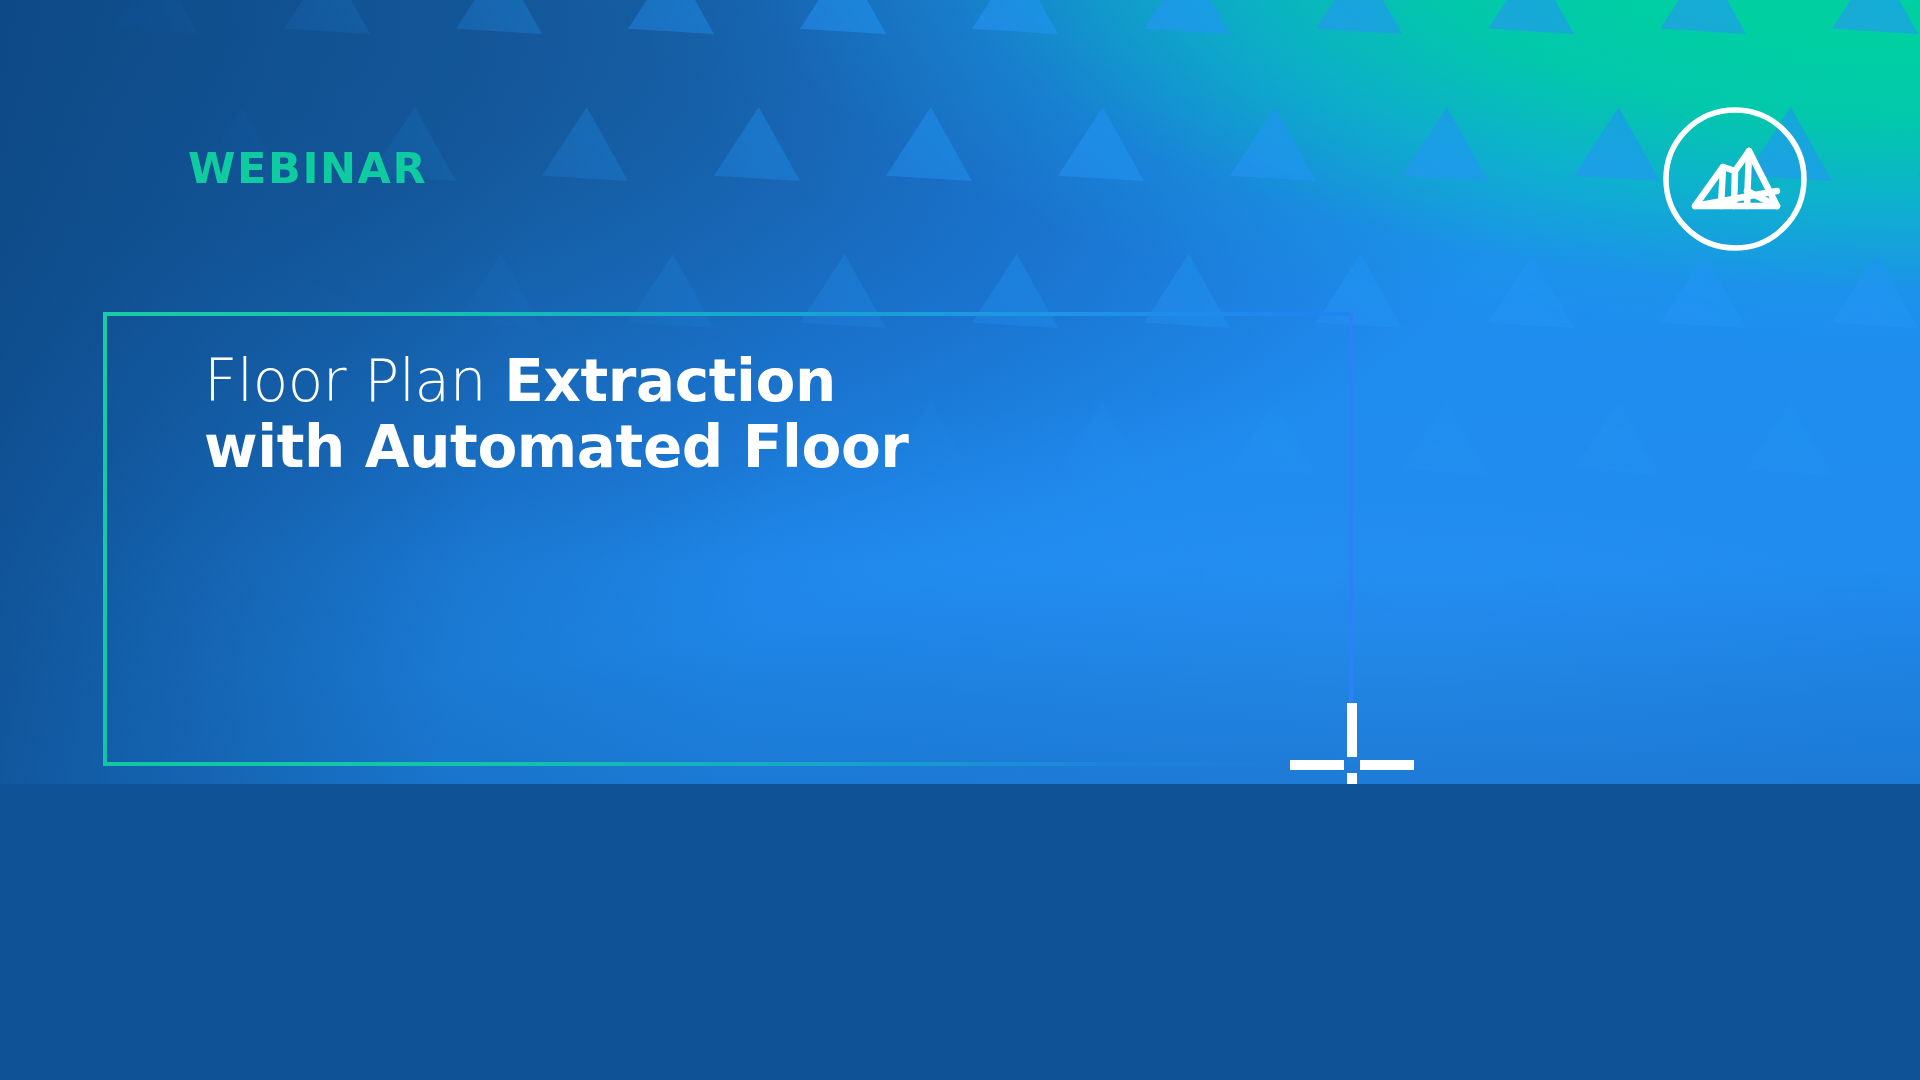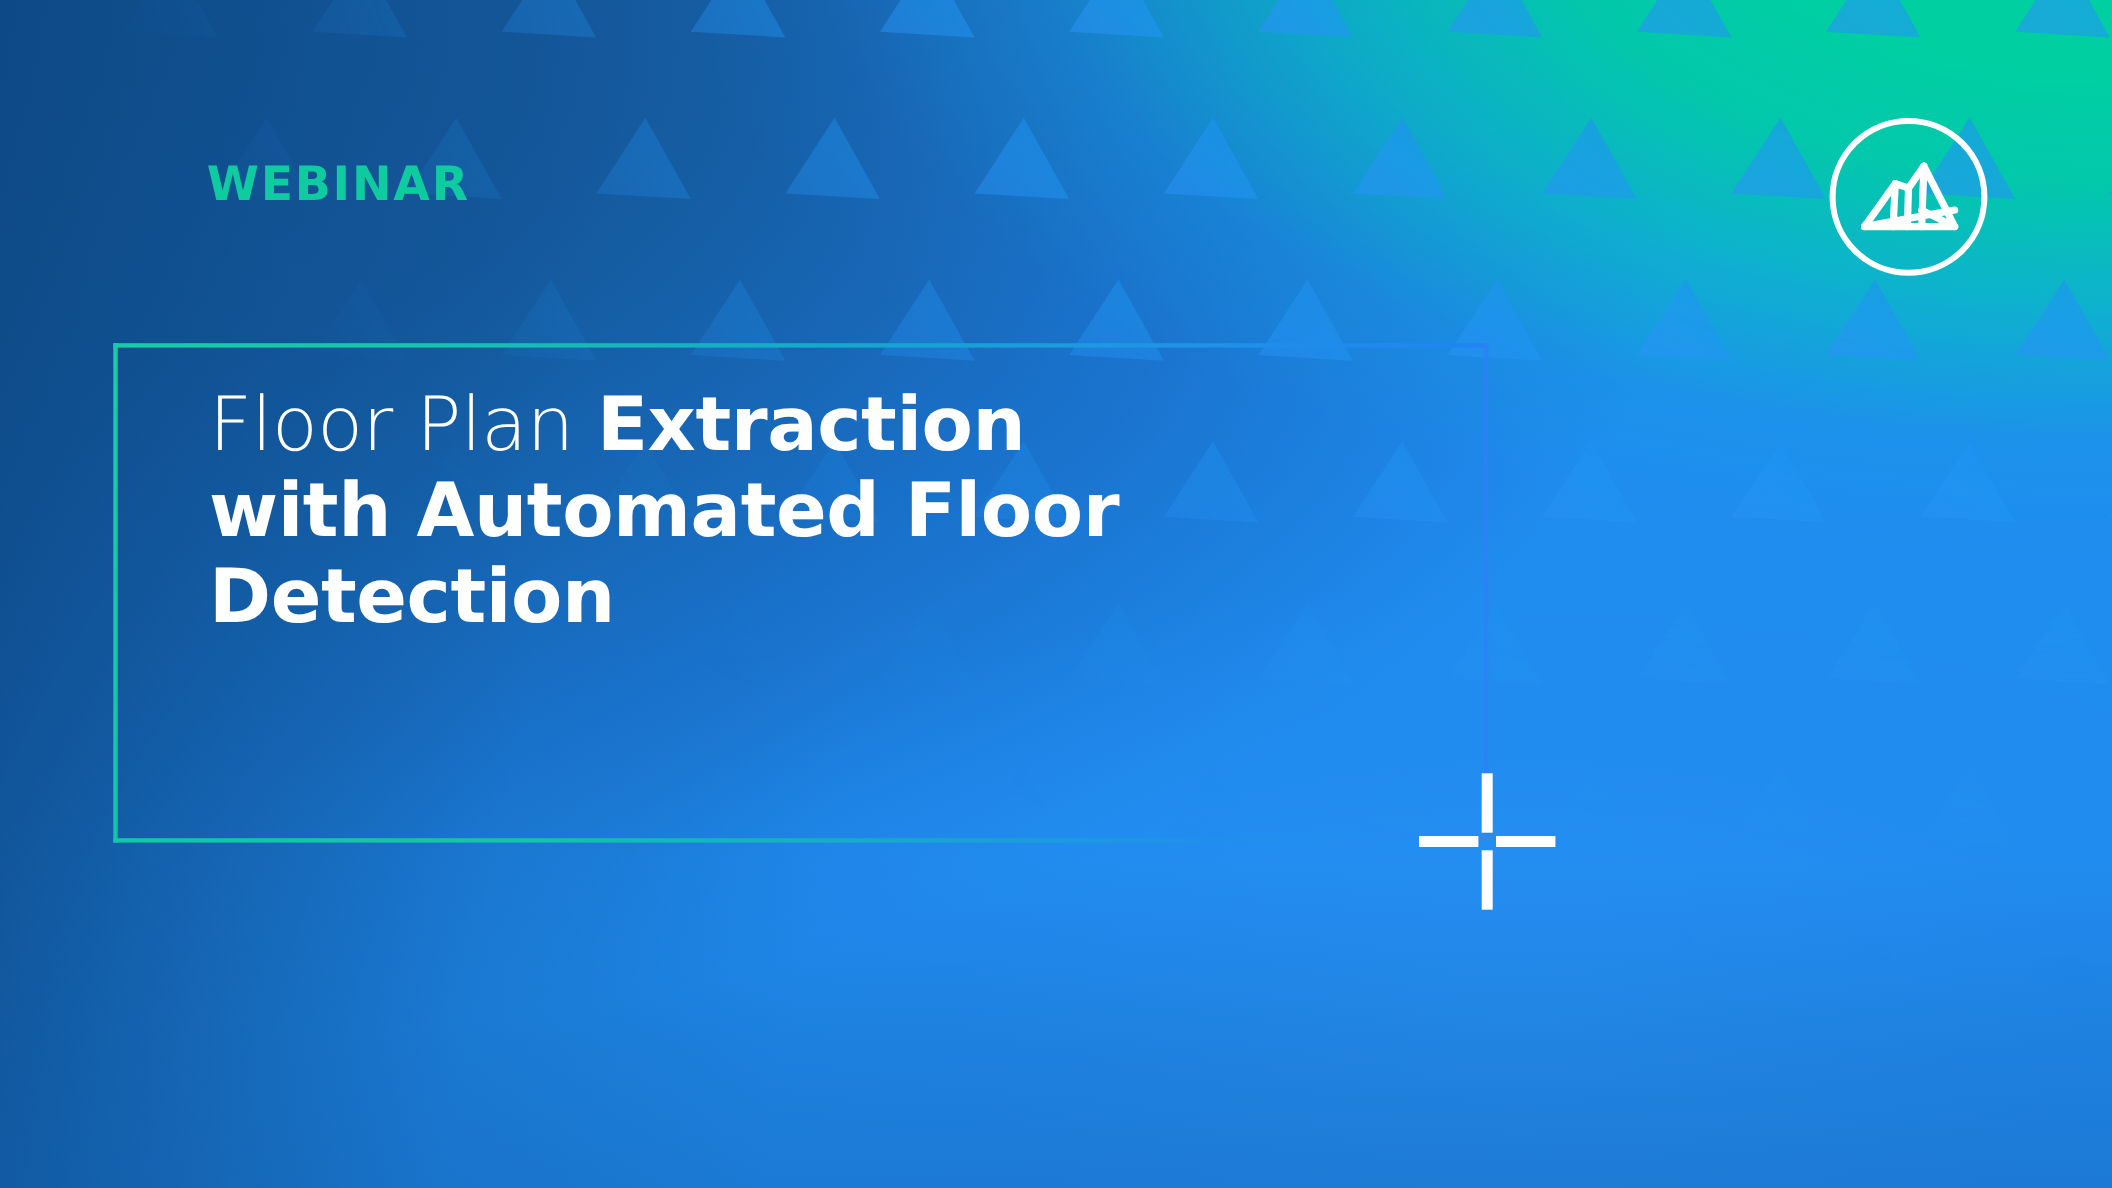--- a/index.html
+++ b/index.html
@@ -6,21 +6,21 @@
   * { margin:0; padding:0; box-sizing:border-box; }
   html, body {
     width:1920px; height:1080px;
     overflow:hidden;
     font-family:"DejaVu Sans", sans-serif;
     background:#0f5296;
   }
 
   #stage {
     position:relative;
-    width:1920px; height:1080px;
+    width:1920px; height:784px;
     overflow:hidden;
   }
 
   
   .bg-base {
     position:absolute; inset:0;
     background:
       radial-gradient(120% 135% at 8% 4%,  #14518f 0%, #15599c 18%, #1a74cf 44%, #1f8cef 62%, #1f8cef 100%);
   }
   .bg-green {
@@ -84,23 +84,23 @@
     background:linear-gradient(to right, #12c7a4 0%, #12c5a8 30%, rgba(22,176,200,0.78) 58%, rgba(30,150,228,0.30) 80%, rgba(33,140,238,0) 94%);
   }
   .edge-right {
     right:0; top:0; width:4px; height:100%;
     background:linear-gradient(to bottom, #2b82f4 0%, #2b82f4 86%, rgba(43,130,244,0.55) 97%, rgba(43,130,244,0) 100%);
   }
 
   
   .title-block {
     position:absolute;
-    left:190px; top:348px;
+    left:204px; top:348px;
     width:1120px;
-    font-size:68px;
+    font-size:58px;
     line-height:1.145;
     color:#ffffff;
     letter-spacing:-0.4px;
     font-family:"DejaVu Sans", sans-serif;
   }
   .t-light { font-weight:300; }
   .t-bold  { font-weight:700; }
 
   
   .crosshair { position:absolute; left:1352px; top:765px; }
@@ -270,21 +270,20 @@
     <span class="frame-edge edge-left"></span>
     <span class="frame-edge edge-bottom"></span>
     <span class="frame-edge edge-right"></span>
   </div>
 
   <div class="title-block">
     <div>
       <span class="t-light">Floor Plan </span><span class="t-bold">Extraction</span>
     </div>
     <div class="t-bold">with Automated Floor</div>
-    <div class="t-bold">Detection</div>
   </div>
 
   <div class="crosshair">
     <span class="ch-arm ch-up"></span>
     <span class="ch-arm ch-down"></span>
     <span class="ch-arm ch-left"></span>
     <span class="ch-arm ch-right"></span>
   </div>
 
   <div class="logo">

